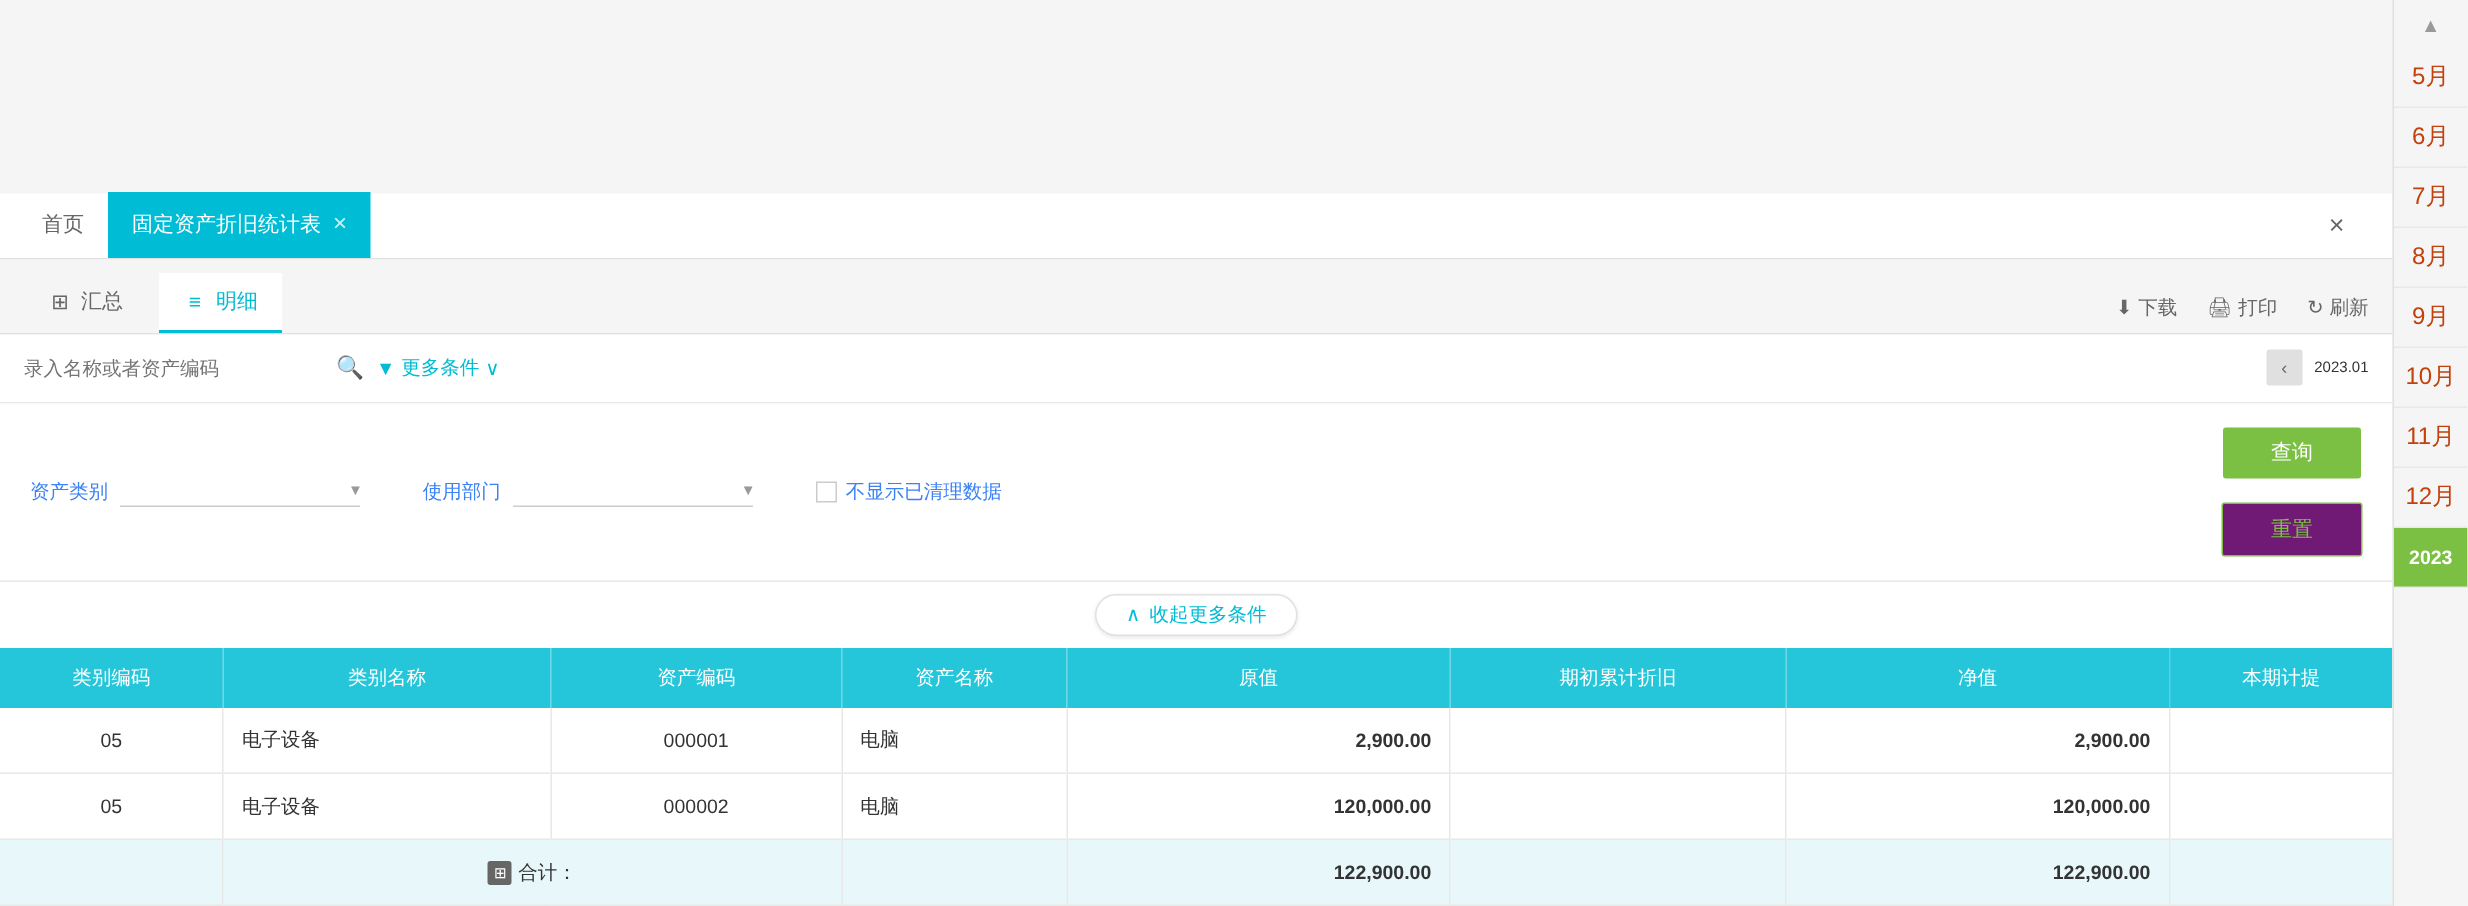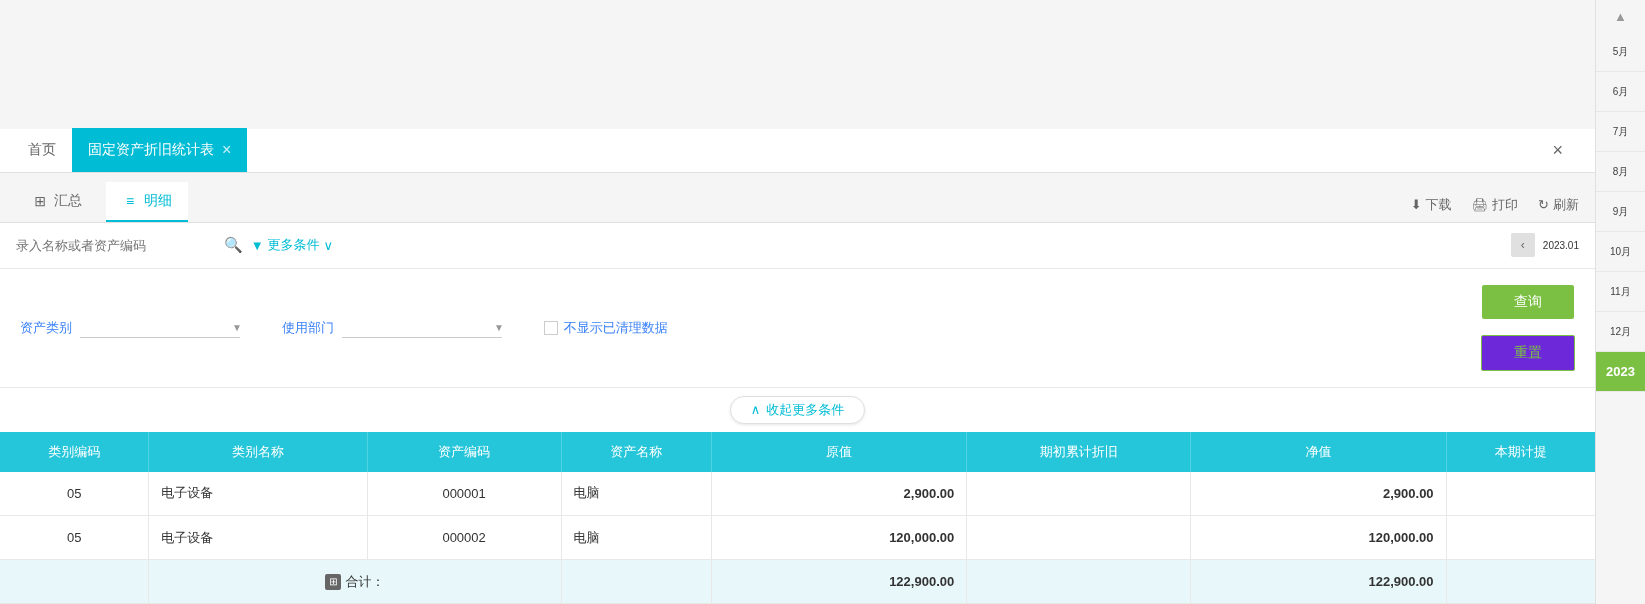--- a/index.html
+++ b/index.html
@@ -206,21 +206,21 @@
     .query-btn {
       background: #7bc043;
       color: #fff;
       border: none;
       padding: 8px 32px;
       font-size: 14px;
       cursor: pointer;
       border-radius: 2px;
     }
     .reset-btn {
-      background: #6d28d9;
+      background: #701a75;
       color: #7bc043;
       border: 1px solid #7bc043;
       padding: 8px 32px;
       font-size: 14px;
       cursor: pointer;
       border-radius: 2px;
       margin-top: 10px;
     }
     .btn-group {
       margin-left: auto;
@@ -324,22 +324,22 @@
       display: flex;
       flex-direction: column;
       align-items: center;
     }
     .month-item {
       width: 100%;
       height: 40px;
       display: flex;
       align-items: center;
       justify-content: center;
-      font-size: 10px;
-      color: #404040;
+      font-size: 16px;
+      color: #c2410c;
       cursor: pointer;
       border-bottom: 1px solid #e8e8e8;
     }
     .month-item.year-badge {
       background: #7bc043;
       color: #fff;
       font-weight: bold;
       font-size: 13px;
     }
     .scroll-up, .scroll-down {

